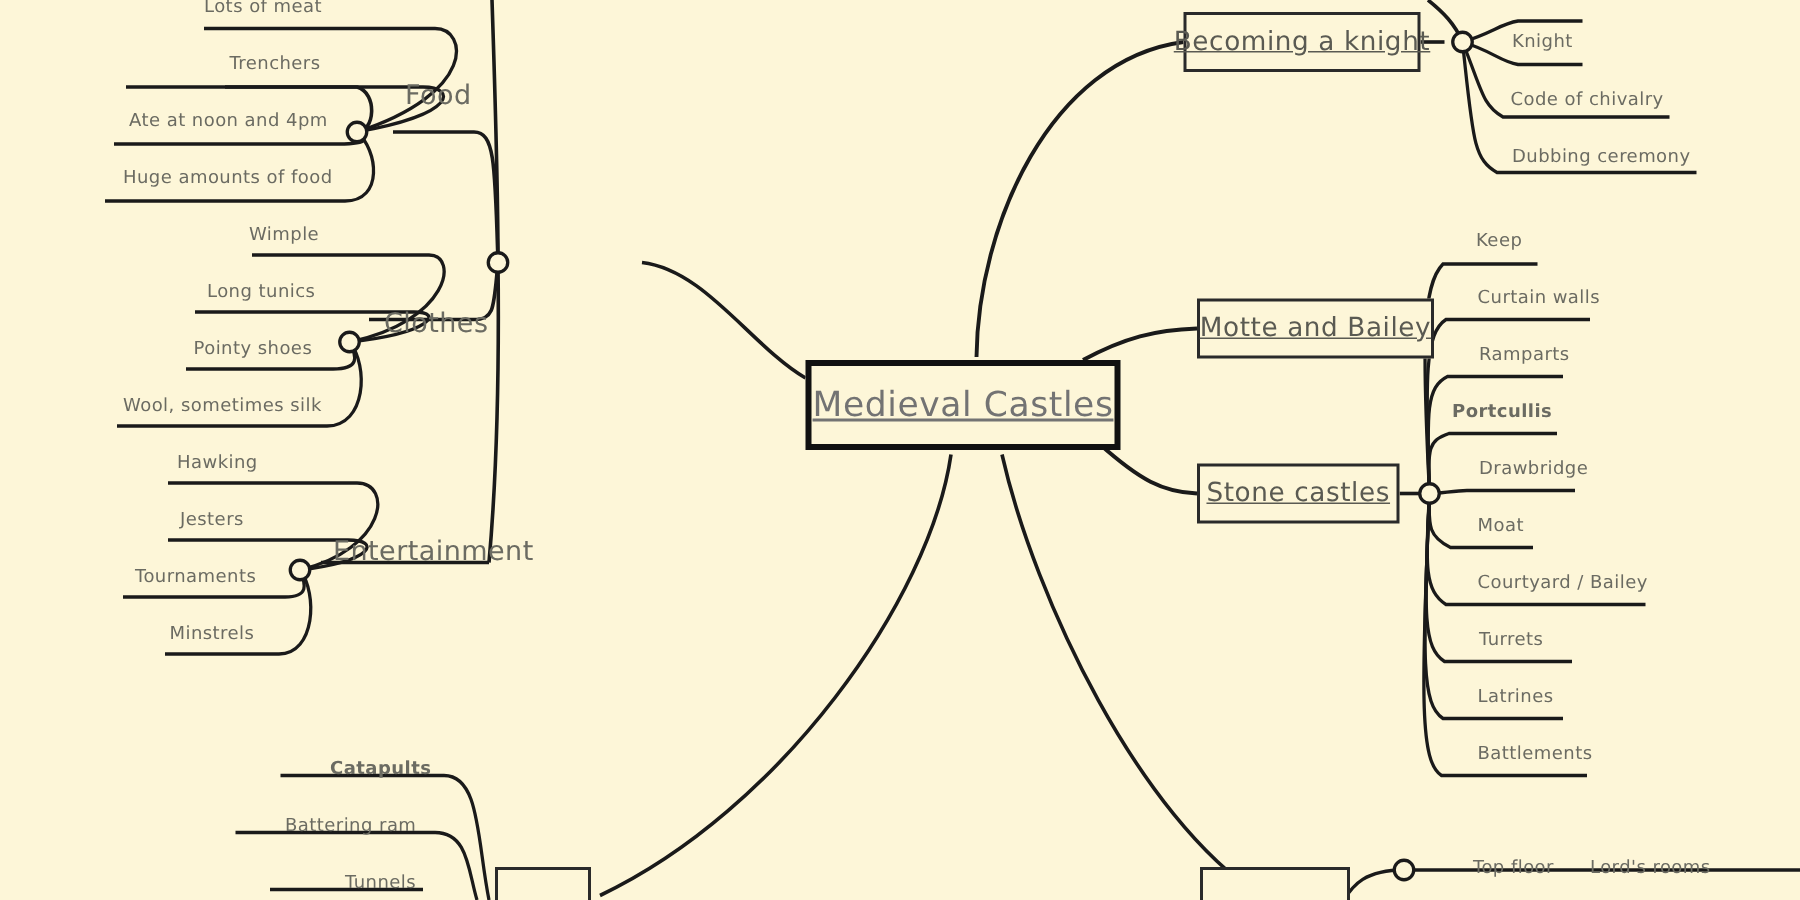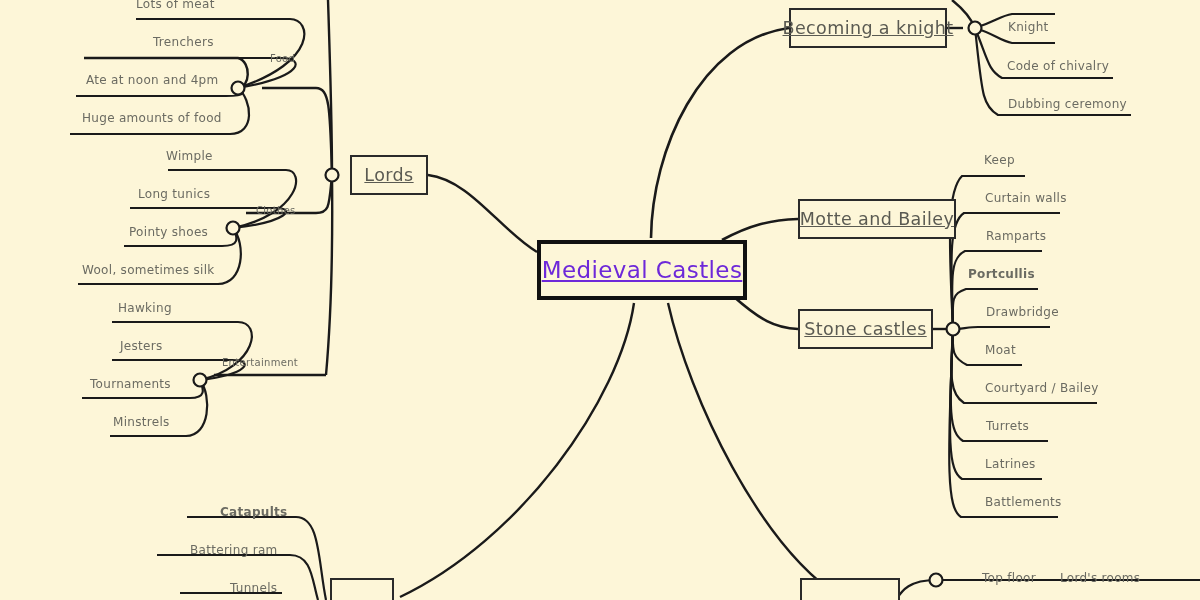--- a/index.html
+++ b/index.html
@@ -41,37 +41,37 @@
     color: #5a5a52;
     display: flex;
     align-items: center;
     justify-content: center;
     white-space: nowrap;
     letter-spacing: .4px;
     text-decoration: underline;
   }
   .box.central {
     border: 4px solid #111;
-    color: #6d28d9;
+    color: #737373;
     font-size: 23px;
   }
   .box.level1 {
     font-size: 17.5px;
   }
 
   
   .blabel {
     position: absolute;
     color: #6b6b62;
     font-size: 12.5px;
     white-space: nowrap;
     letter-spacing: .3px;
   }
   .blabel.big {
-    font-size: 10px;
+    font-size: 18px;
   }
 
   
   .leaf {
     position: absolute;
     color: #6b6b62;
     font-size: 12px;
     white-space: nowrap;
     letter-spacing: .3px;
   }
@@ -180,23 +180,20 @@
     <circle class="hub" cx="200" cy="380" r="6.5"></circle>
     <circle class="hub" cx="975" cy="28" r="6.5"></circle>
     <circle class="hub" cx="953" cy="329" r="6.5"></circle>
     <circle class="hub" cx="936" cy="580" r="6.5"></circle>
   </svg>
 
   <div class="box central" style="left:537px; top:240px; width:210px; height:60px;">
     <span>Medieval Castles</span>
   </div>
 
-  <div class="box level1" style="left:350px; top:155px; width:78px; height:40px;">
-    <span>Lords</span>
-  </div>
 
   <div class="box level1" style="left:789px; top:8px; width:158px; height:40px;">
     <span>Becoming a knight</span>
   </div>
 
   <div class="box level1" style="left:798px; top:309px; width:135px; height:40px;">
     <span>Stone castles</span>
   </div>
 
   <div class="box level1" style="left:798px; top:199px; width:158px; height:40px;">

